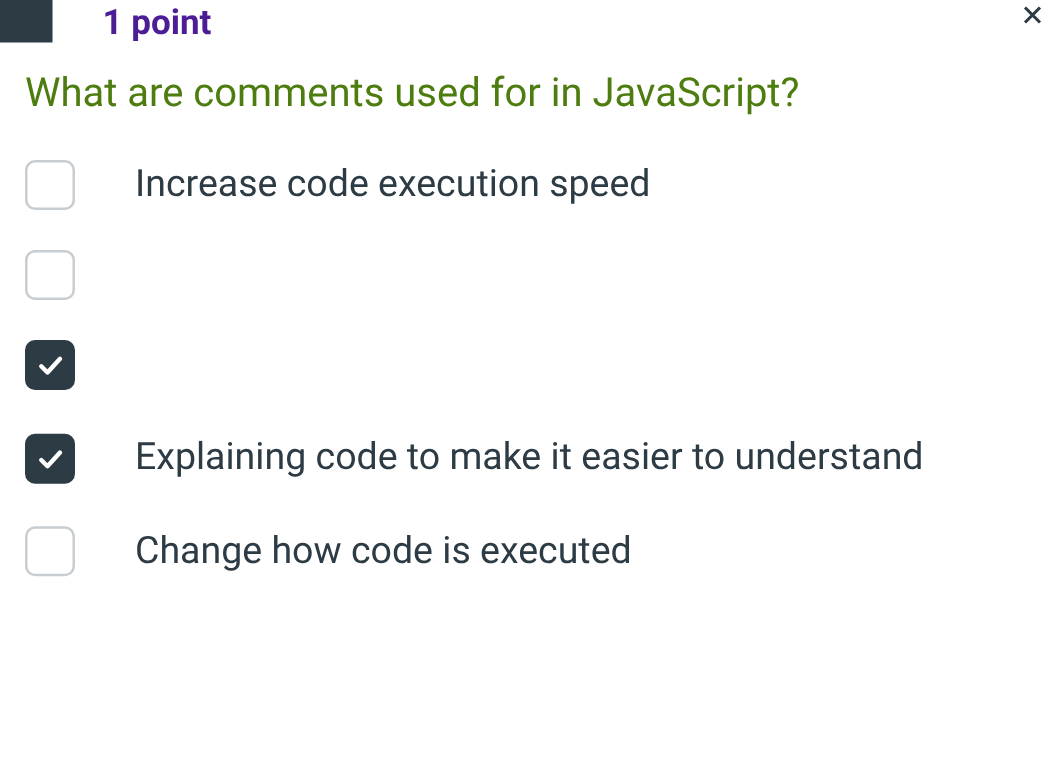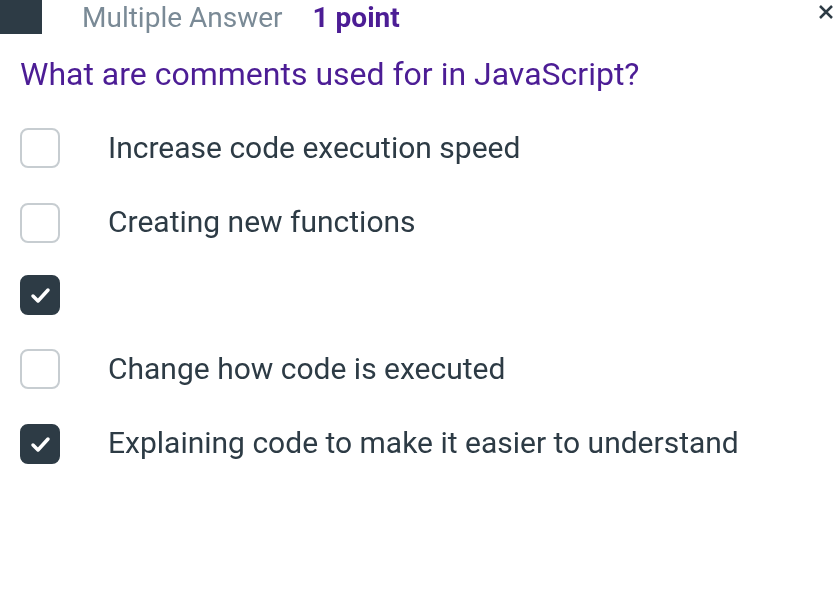--- a/index.html
+++ b/index.html
@@ -45,21 +45,21 @@
       width: 24px;
       height: 24px;
       cursor: pointer;
     }
     .close-icon svg {
       width: 100%;
       height: 100%;
     }
     .question-text {
       font-size: 32px;
-      color: #4c1d95;
+      color: #4d7c0f;
       font-weight: 400;
       padding: 10px 20px 30px 20px;
       line-height: 1.3;
     }
     .options {
       padding: 0 20px;
     }
     .option {
       display: flex;
       align-items: flex-end;
@@ -92,52 +92,50 @@
       font-weight: 400;
       line-height: 1.35;
       padding-top: 2px;
     }
   </style>
 </head>
 <body>
 
 <div class="header">
   <div class="dark-block"></div>
-  <span class="question-type">Multiple Answer</span>
   <span class="points">1 point</span>
   <div class="close-icon">
     <svg viewBox="0 0 24 24" fill="none" stroke="#2d3b45" stroke-width="2.5">
       <path d="M6 6 L18 18 M18 6 L6 18"></path>
     </svg>
   </div>
 </div>
 
 <div class="question-text">What are comments used for in JavaScript?</div>
 
 <div class="options">
   <div class="option">
     <div class="checkbox"></div>
     <div class="option-label">Increase code execution speed</div>
   </div>
   <div class="option">
     <div class="checkbox"></div>
-    <div class="option-label">Creating new functions</div>
   </div>
   <div class="option">
     <div class="checkbox checked">
       <svg viewBox="0 0 24 24" fill="none" stroke="#ffffff" stroke-width="3.5" stroke-linecap="round" stroke-linejoin="round">
         <polyline points="5 13 10 18 20 7"></polyline>
       </svg>
     </div>
   </div>
   <div class="option">
-    <div class="checkbox"></div>
-    <div class="option-label">Change how code is executed</div>
-  </div>
-  <div class="option">
     <div class="checkbox checked">
       <svg viewBox="0 0 24 24" fill="none" stroke="#ffffff" stroke-width="3.5" stroke-linecap="round" stroke-linejoin="round">
         <polyline points="5 13 10 18 20 7"></polyline>
       </svg>
     </div>
     <div class="option-label">Explaining code to make it easier to understand</div>
   </div>
+  <div class="option">
+    <div class="checkbox"></div>
+    <div class="option-label">Change how code is executed</div>
+  </div>
 </div>
 
 </body></html>

